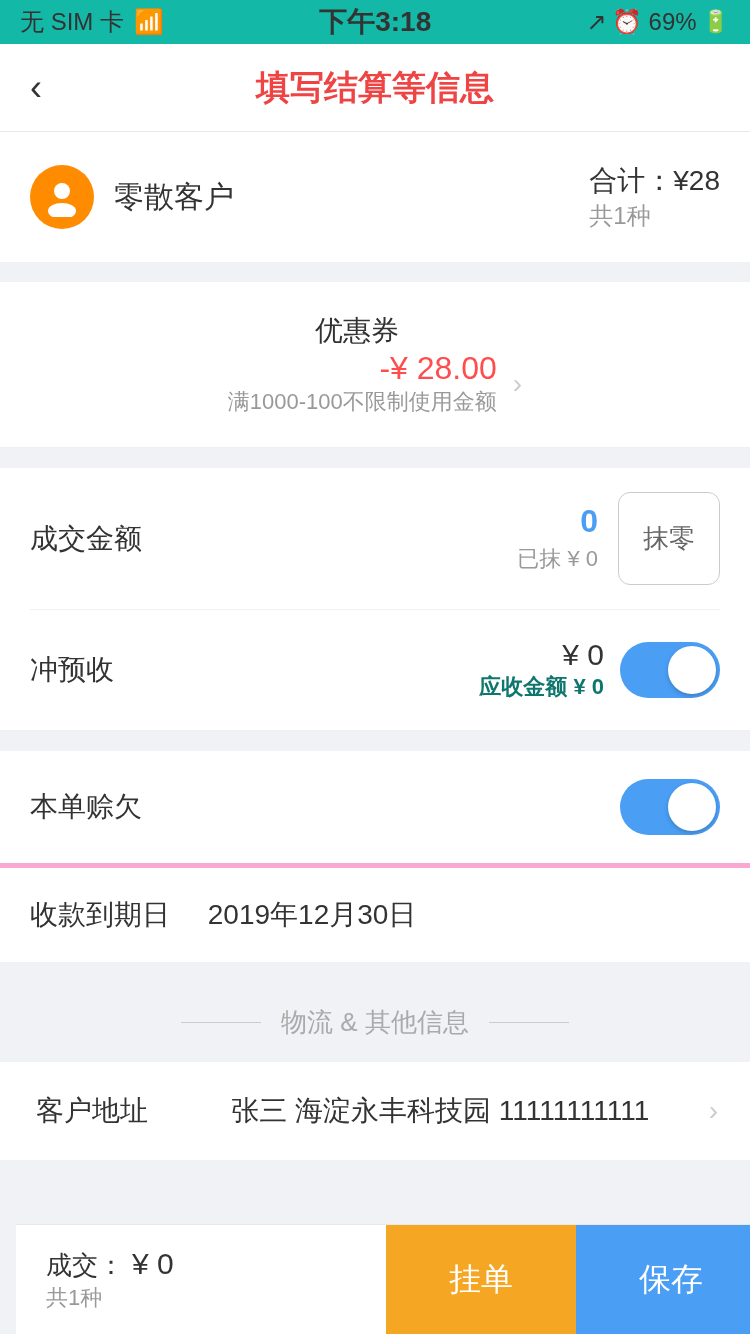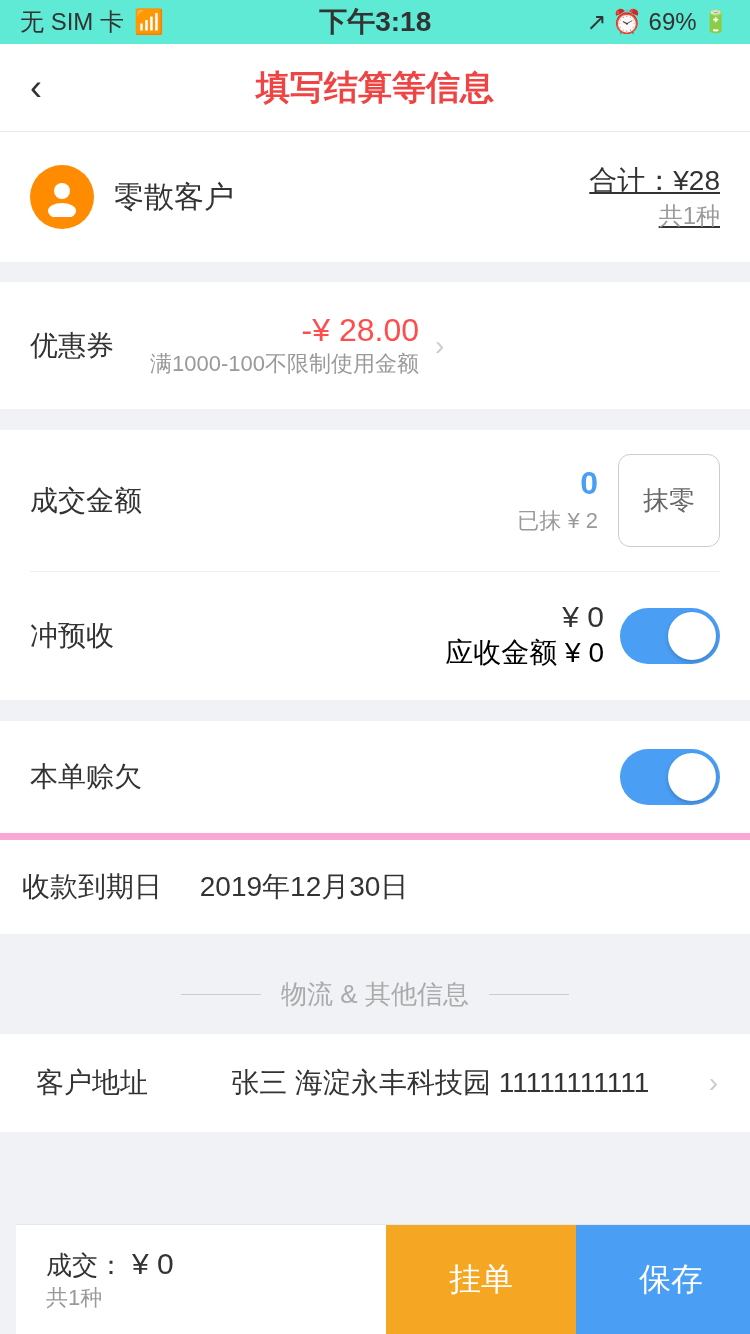--- a/index.html
+++ b/index.html
@@ -10,21 +10,21 @@
       font-family: -apple-system, 'PingFang SC', 'Helvetica Neue', sans-serif;
       background: #f0f2f5;
       font-size: 28px;
       color: #333;
     }
 
     
     .status-bar {
       width: 100%;
       height: 44px;
-      background: #5eead4;
+      background: #14b8a6;
       display: flex;
       align-items: center;
       justify-content: space-between;
       padding: 0 20px;
       font-size: 24px;
       font-weight: 500;
     }
     .status-left { display: flex; align-items: center; gap: 10px; }
     .status-center { font-size: 28px; font-weight: 600; }
     .status-right { display: flex; align-items: center; gap: 6px; font-size: 24px; }
@@ -88,40 +88,39 @@
       align-items: center;
       justify-content: center;
     }
     .avatar svg { width: 40px; height: 40px; fill: #fff; }
     .customer-name {
       font-size: 30px;
       color: #333;
       font-weight: 500;
     }
     .customer-right {
-      text-align: right;
-      text-decoration: underline;
     }
     .total-amount {
       font-size: 28px;
       color: #333;
     }
     .total-count {
       font-size: 24px;
       color: #999;
     }
 
     
     .row-item {
       background: #fff;
       padding: 30px 30px;
       display: flex;
       align-items: center;
-      justify-content: flex-start;
+      justify-content: center;
       border-bottom: 1px solid #f0f0f0;
+      flex-direction: column;
     }
     .row-label {
       font-size: 28px;
       color: #333;
       min-width: 120px;
     }
     .row-right {
       display: flex;
       align-items: center;
       gap: 16px;
@@ -190,22 +189,23 @@
       gap: 16px;
     }
     .toggle-amount-block {
       text-align: right;
     }
     .toggle-amount {
       font-size: 30px;
       color: #333;
     }
     .toggle-sub {
-      font-size: 28px;
-      color: #000000;
+      font-size: 22px;
+      color: #0f766e;
+      font-weight: bold;
     }
 
     
     .toggle-switch {
       width: 100px;
       height: 56px;
       border-radius: 28px;
       background: #4a9ef4;
       position: relative;
       cursor: pointer;
@@ -224,22 +224,22 @@
 
     
     .debt-section {
       background: #fff;
       padding: 28px 30px;
     }
 
     
     .date-row {
       background: #fff;
-      padding: 28px 22px;
-      border-top: 7px solid #f9a8d4;
+      padding: 28px 30px;
+      border-top: 5px solid #f9a8d4;
     }
     .date-label {
       font-size: 28px;
       color: #333;
     }
     .date-value {
       font-size: 28px;
       color: #333;
     }
 
@@ -389,21 +389,21 @@
     </div>
   </div>
 
   <div class="section-white">
 
     <div class="deal-row">
       <span class="row-label">成交金额</span>
       <div style="display:flex;align-items:center;gap:20px;">
         <div>
           <div class="deal-input-value">0</div>
-          <div class="deal-sub">已抹  ¥ 2</div>
+          <div class="deal-sub">已抹  ¥ 0</div>
         </div>
         <button class="round-btn">抹零</button>
       </div>
     </div>
 
     <div style="height:1px;background:#f0f0f0;margin:0 30px;"></div>
 
     <div class="toggle-section">
       <div class="toggle-row">
         <span class="row-label">冲预收</span>

